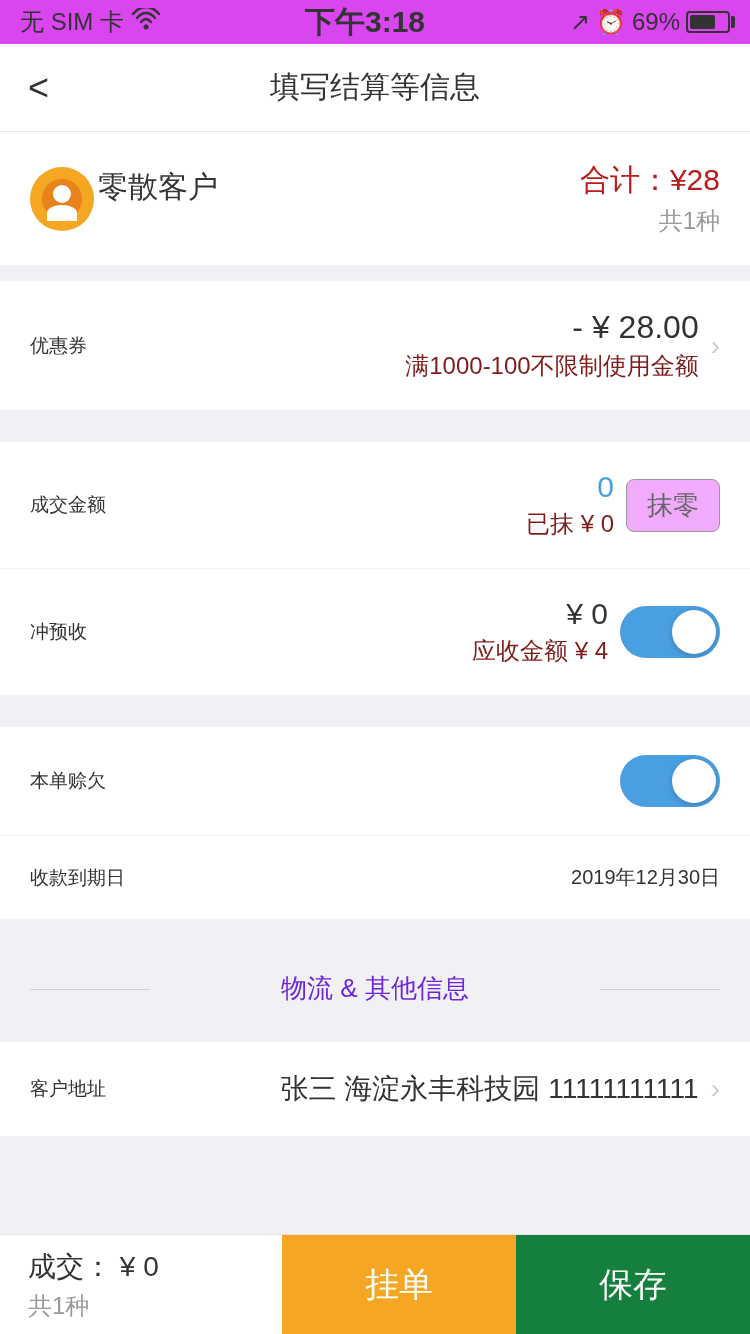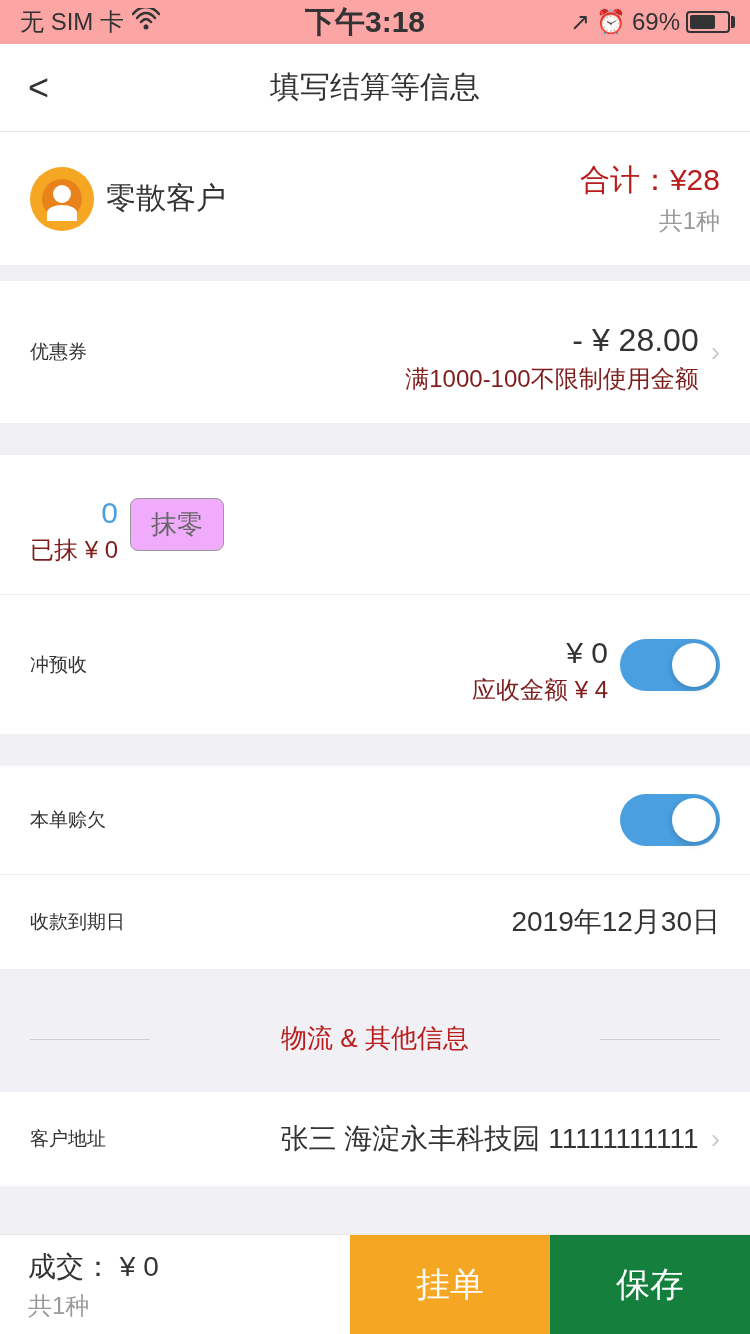--- a/index.html
+++ b/index.html
@@ -10,21 +10,21 @@
       background: #f0f0f5;
       font-family: -apple-system, 'PingFang SC', 'Helvetica Neue', sans-serif;
       font-size: 28px;
       color: #333;
     }
 
     
     .status-bar {
       width: 100%;
       height: 44px;
-      background: #fca5a5;
+      background: #d946ef;
       display: flex;
       align-items: center;
       justify-content: space-between;
       padding: 0 20px;
       font-size: 24px;
       color: #333;
     }
     .status-left { display: flex; align-items: center; gap: 8px; }
     .status-center { font-size: 30px; font-weight: 600; }
     .status-right { display: flex; align-items: center; gap: 6px; font-size: 24px; }
@@ -93,22 +93,22 @@
     
     .customer-row {
       display: flex;
       align-items: center;
       justify-content: space-between;
       padding: 28px 30px;
       background: #fff;
     }
     .customer-left {
       display: flex;
-      align-items: center;
-      gap: 12px;
+      align-items: flex-start;
+      gap: 4px;
     }
     .customer-avatar {
       width: 64px;
       height: 64px;
       border-radius: 50%;
       background: #f5a623;
       display: flex;
       align-items: center;
       justify-content: center;
       overflow: hidden;
@@ -182,21 +182,20 @@
       font-weight: 500;
     }
     .row-sub {
       font-size: 24px;
       color: #7f1d1d;
       text-align: right;
       margin-top: 4px;
     }
     .row-right-col {
       text-align: right;
-      margin-top: 13px;
     }
     .chevron-right {
       font-size: 28px;
       color: #ccc;
     }
 
     
     .round-zero-btn {
       border: 1px solid #999;
       border-radius: 8px;
@@ -232,21 +231,21 @@
     .section-divider {
       background: #f0f0f5;
       height: 16px;
     }
 
     
     .separator-label {
       text-align: center;
       padding: 20px 0;
       background: #f0f0f5;
-      color: #b91c1c;
+      color: #6d28d9;
       font-size: 26px;
       position: relative;
     }
     .separator-label::before,
     .separator-label::after {
       content: '';
       position: absolute;
       top: 50%;
       width: 120px;
       height: 1px;
@@ -276,21 +275,21 @@
     .bottom-info-top {
       font-size: 28px;
       color: #333;
     }
     .bottom-info-sub {
       font-size: 24px;
       color: #999;
       margin-top: 4px;
     }
     .bottom-btn {
-      width: 200px;
+      width: 234px;
       height: 100%;
       display: flex;
       align-items: center;
       justify-content: center;
       font-size: 34px;
       color: #fff;
       cursor: pointer;
     }
     .btn-hold { background: #f5a623; }
     .btn-save { background: #15803d; }
@@ -354,20 +353,21 @@
         </div>
         <span class="chevron-right">›</span>
       </div>
     </div>
   </div>
 
   <div class="section-divider"></div>
 
   <div class="section">
     <div class="row-item">
+      <span class="row-label">成交金额</span>
       <div class="row-right">
         <div class="row-right-col">
           <div style="text-align:right;">
             <span class="row-value-blue">0</span>
           </div>
           <div class="row-sub">已抹  ¥ 0</div>
         </div>
         <button class="round-zero-btn">抹零</button>
       </div>
     </div>
@@ -393,21 +393,21 @@
       <span class="row-label">本单赊欠</span>
       <div class="row-right">
         <div class="toggle">
           <div class="toggle-knob"></div>
         </div>
       </div>
     </div>
 
     <div class="row-item">
       <span class="row-label">收款到期日</span>
-      <span style="font-size:28px; color:#333; margin-left:21px;">2019年12月30日</span>
+      <span style="font-size:20px; color:#333; margin-left:21px;">2019年12月30日</span>
     </div>
   </div>
 
   <div class="section-divider"></div>
 
   <div class="separator-label">
     <span>物流 &amp; 其他信息</span>
   </div>
 
   <div class="section-divider"></div>

